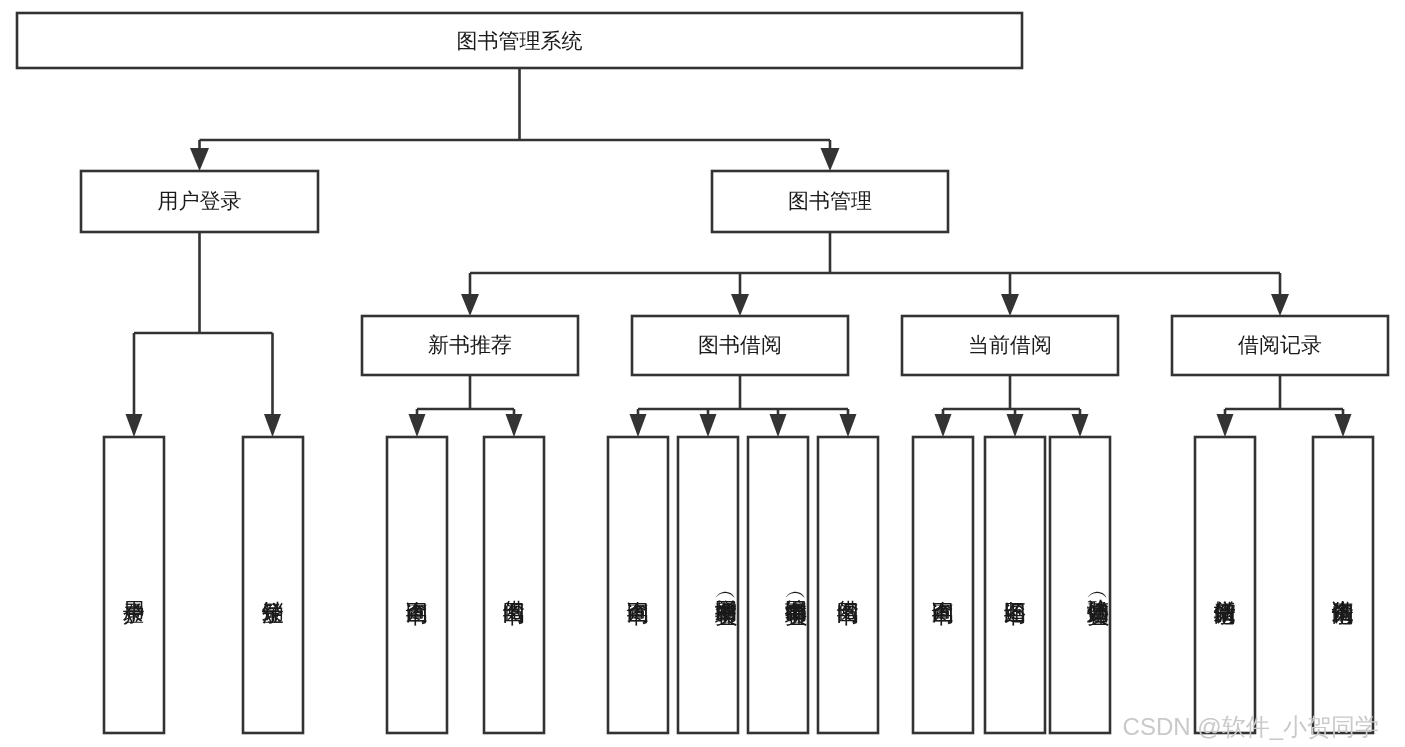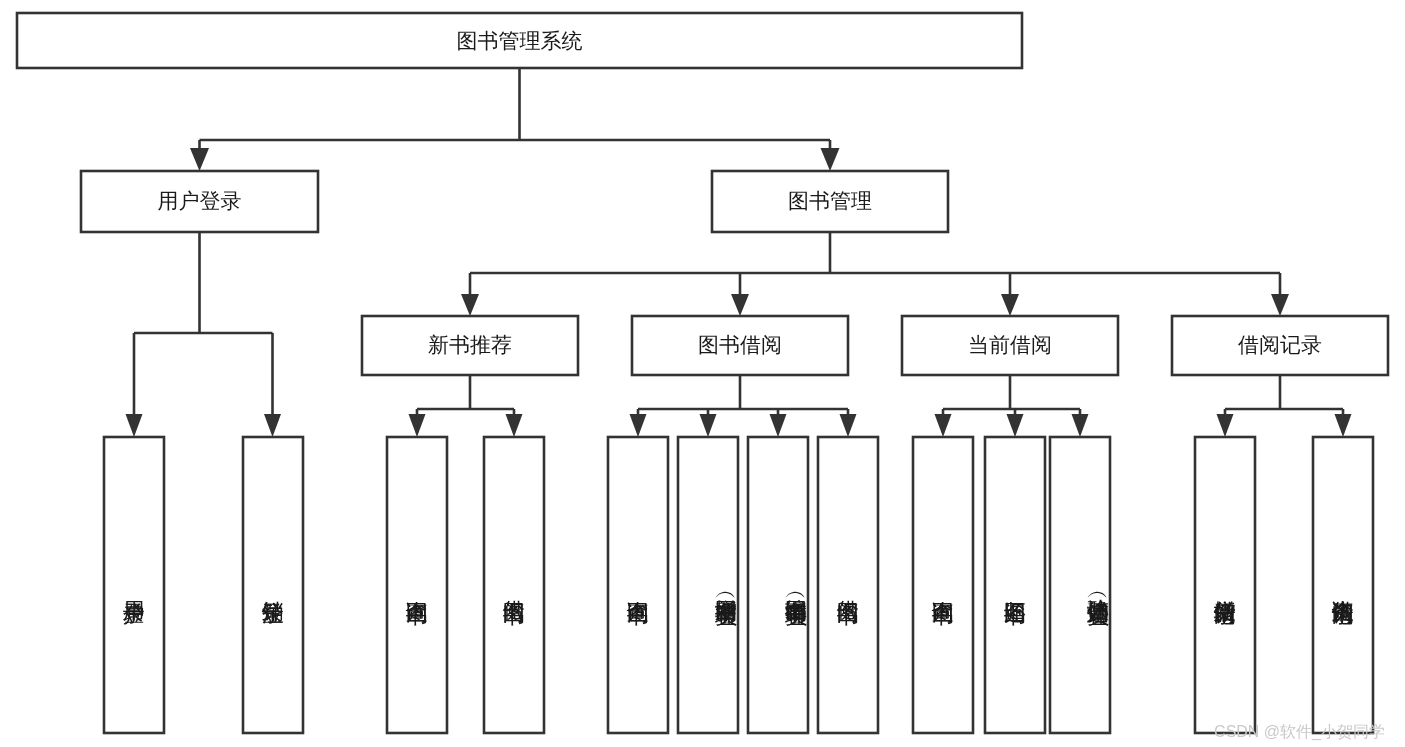--- a/index.html
+++ b/index.html
@@ -56,24 +56,24 @@
     font-family: "Liberation Sans", "DejaVu Sans", sans-serif;
     font-size: 22px;
     line-height: 1.06;
     color: #1a1a1a;
     letter-spacing: 1px;
     white-space: nowrap;
     pointer-events: none;
   }
   .watermark {
     position: absolute;
-    right: 20px;
+    right: 26px;
     bottom: 4px;
     font-family: "Liberation Sans", "DejaVu Sans", sans-serif;
-    font-size: 16px;
+    font-size: 24px;
     color: #c9c9c9;
     white-space: nowrap;
     user-select: none;
   }
 </style>
 </head>
 <body>
 
 <div id="diagram-root">
 

